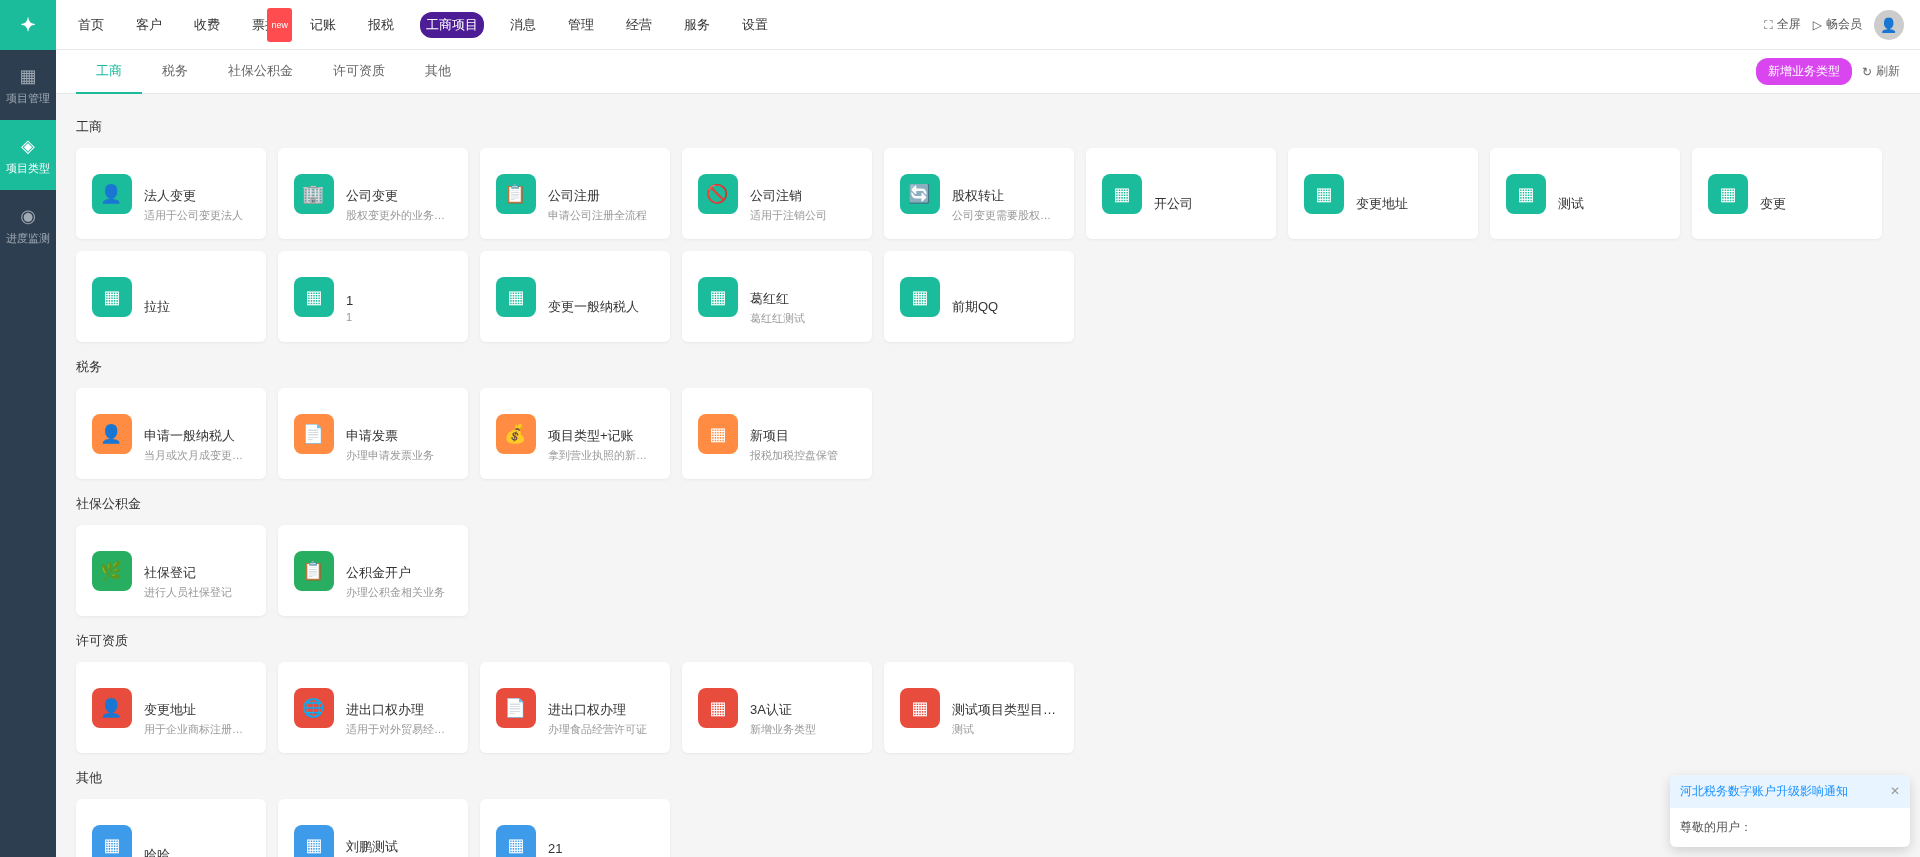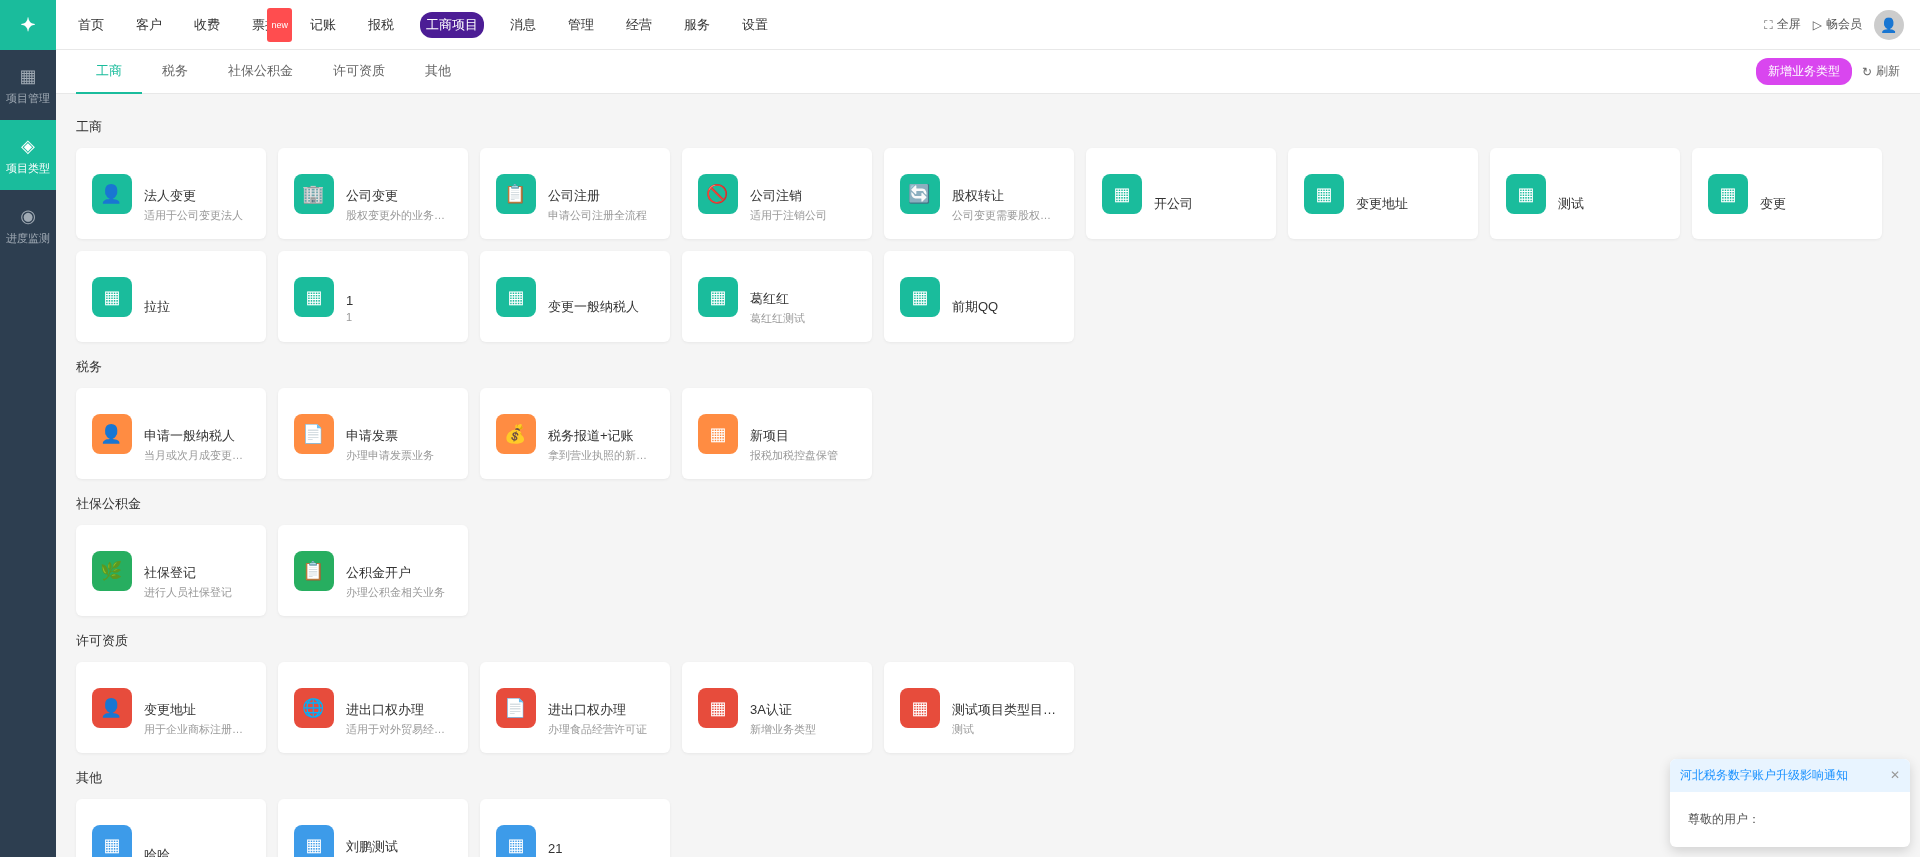--- a/index.html
+++ b/index.html
@@ -264,21 +264,21 @@
     }
     .notification-title {
       color: #1890ff;
       font-size: 12px;
     }
     .notification-close {
       cursor: pointer;
       color: #999;
     }
     .notification-body {
-      padding: 18px;
+      padding: 10px;
       color: #555;
       line-height: 1.6;
       border-radius: 8px;
     }
 
     .bg-teal { background: #1abc9c; }
     .bg-blue { background: #3d9be9; }
     .bg-orange { background: #ff8c42; }
     .bg-red { background: #e74c3c; }
     .bg-green { background: #27ae60; }
@@ -468,21 +468,21 @@
         <div class="card">
           <div class="card-icon bg-orange">📄</div>
           <div class="card-info">
             <div class="card-name">申请发票</div>
             <div class="card-desc">办理申请发票业务</div>
           </div>
         </div>
         <div class="card">
           <div class="card-icon bg-orange">💰</div>
           <div class="card-info">
-            <div class="card-name">税务报道+记账</div>
+            <div class="card-name">项目类型+记账</div>
             <div class="card-desc">拿到营业执照的新公司</div>
           </div>
         </div>
         <div class="card">
           <div class="card-icon bg-orange">▦</div>
           <div class="card-info">
             <div class="card-name">新项目</div>
             <div class="card-desc">报税加税控盘保管</div>
           </div>
         </div>

